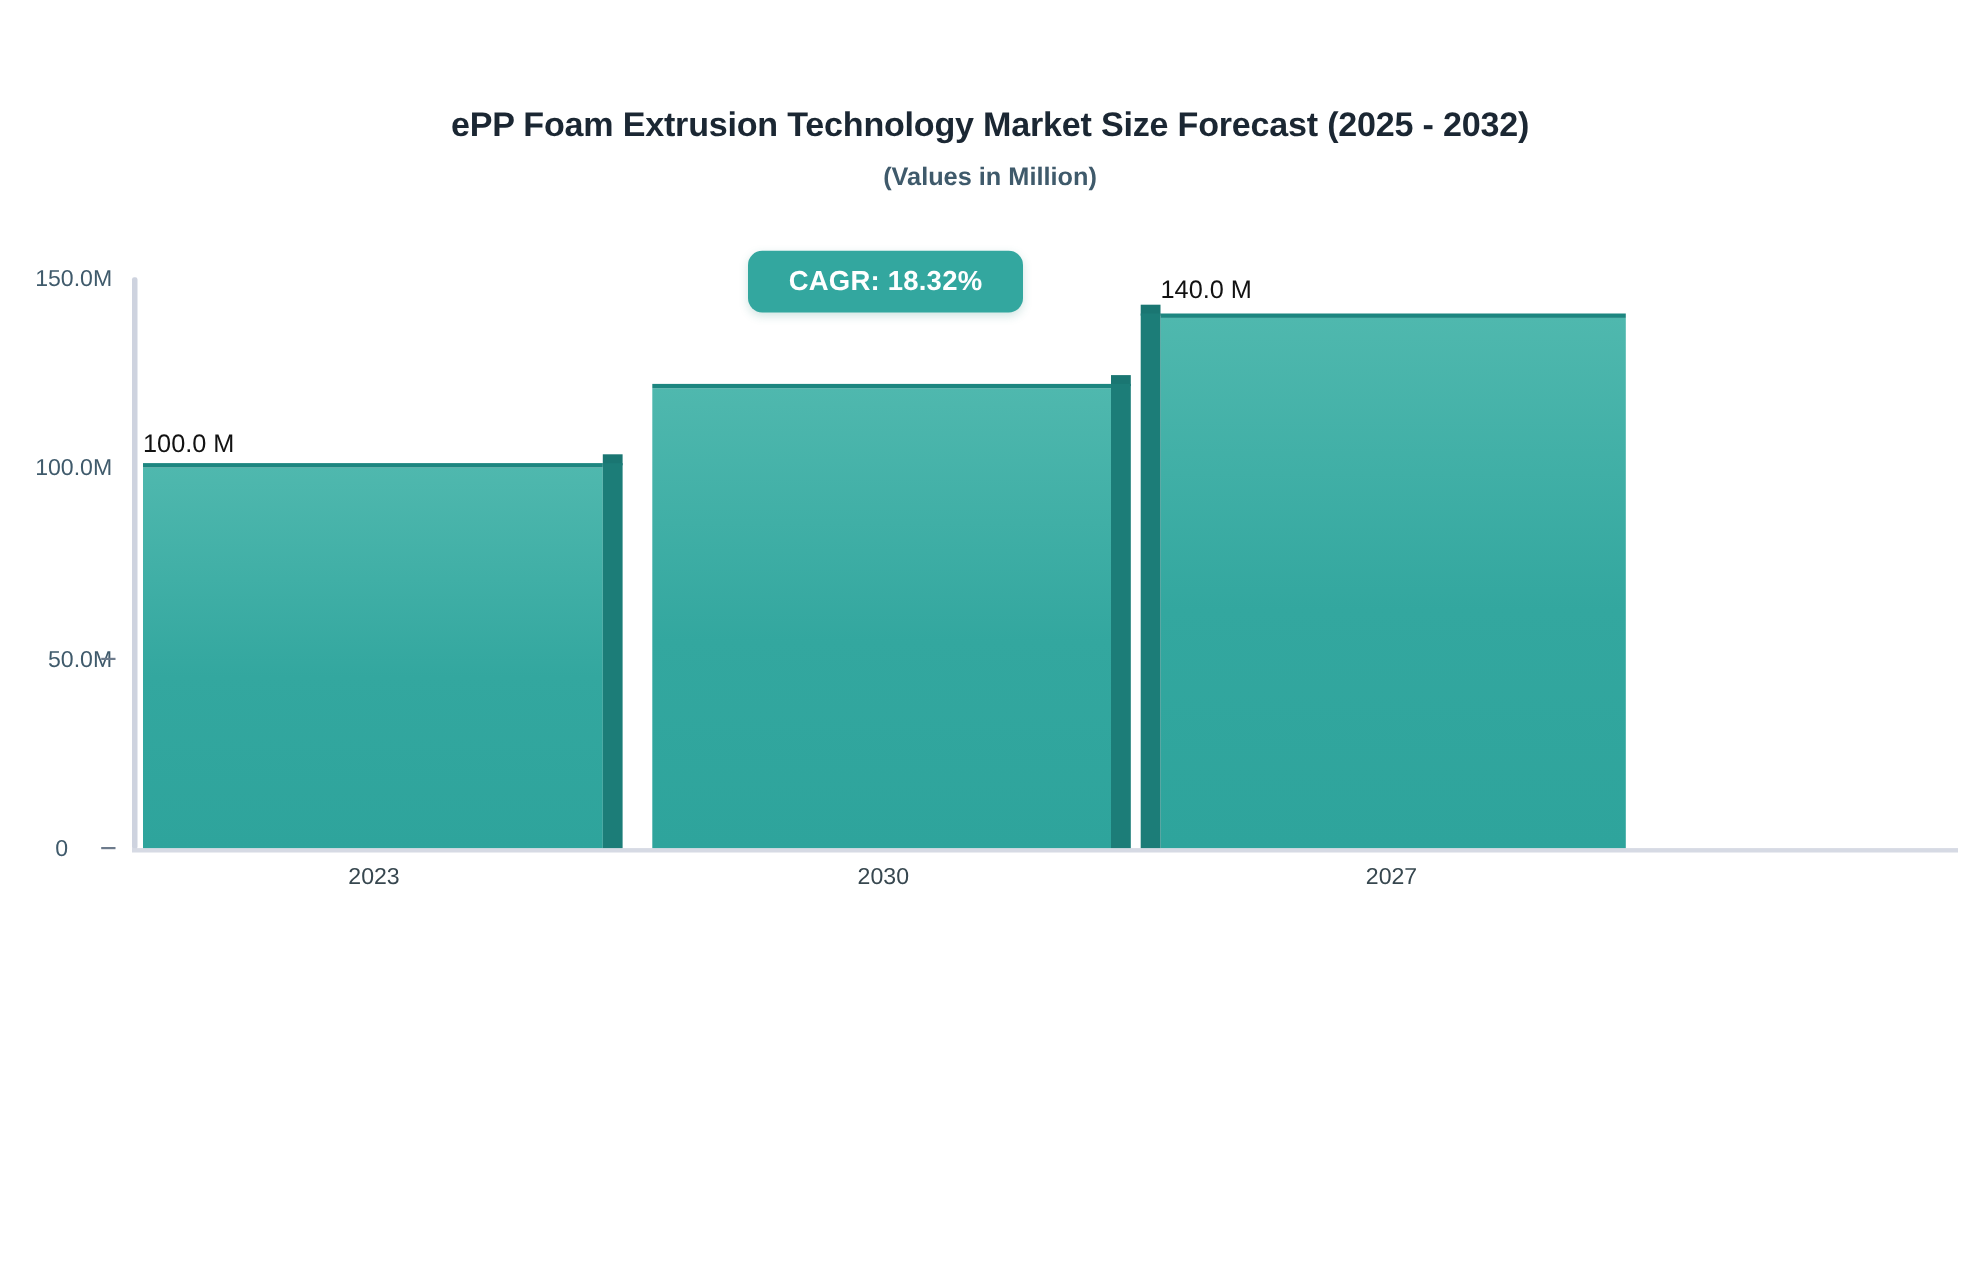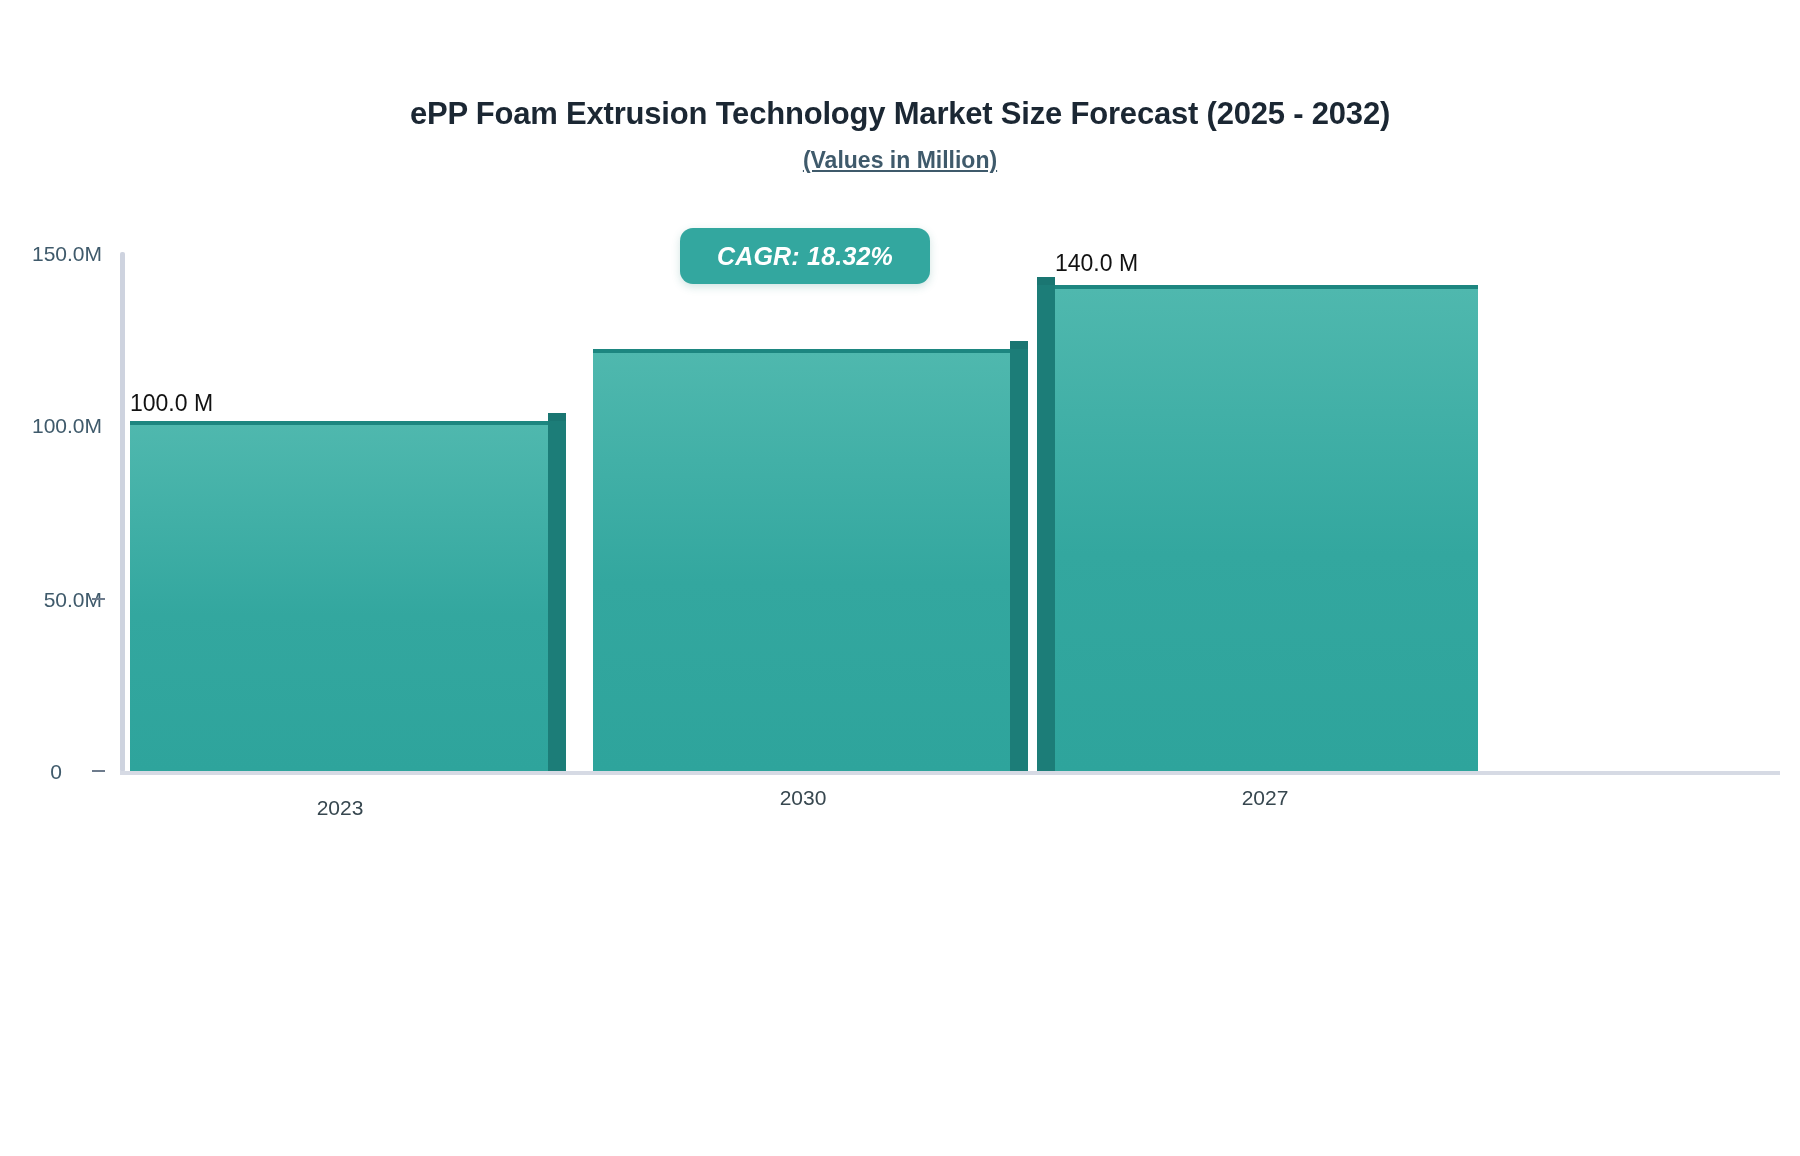--- a/index.html
+++ b/index.html
@@ -41,21 +41,20 @@
   #chart-subtitle {
     position: absolute;
     left: 0;
     top: 147px;
     width: 1800px;
     text-align: center;
     font-size: 23px;
     font-weight: bold;
     color: #3f5a6b;
     white-space: nowrap;
-    text-decoration: underline;
   }
 
   
   #cagr-badge {
     position: absolute;
     left: 680px;
     top: 228px;
     width: 250px;
     height: 56px;
     background: #33a79f;
@@ -64,21 +63,20 @@
     align-items: center;
     justify-content: center;
     box-shadow: 0 3px 9px rgba(40,130,125,0.22);
   }
   #cagr-badge-label {
     color: #ffffff;
     font-size: 25px;
     font-weight: bold;
     letter-spacing: 0.2px;
     white-space: nowrap;
-    font-style: italic;
   }
 
   
   #plot {
     position: absolute;
     left: 0;
     top: 0;
     width: 1800px;
     height: 1156px;
     text-decoration: underline;
@@ -228,20 +226,20 @@
       <div class="bar-side right"></div>
     </div>
 
     <div class="bar-group" style="left:1055px; top:285px; width:423px; height:486px;">
       <div class="bar-front"></div>
       <div class="bar-side-cap left"></div>
       <div class="bar-side left"></div>
     </div>
     <div class="bar-value-label" style="left:1055px; top:250px; width:423px;">140.0 M</div>
 
-    <div class="xtick-label" style="left:240px;margin-top:10px;">2023</div>
+    <div class="xtick-label" style="left:240px;">2023</div>
     <div class="xtick-label" style="left:703px;">2030</div>
     <div class="xtick-label" style="left:1165px;">2027</div>
 
   </div>
 
 
 </div>
 
 </body></html>

